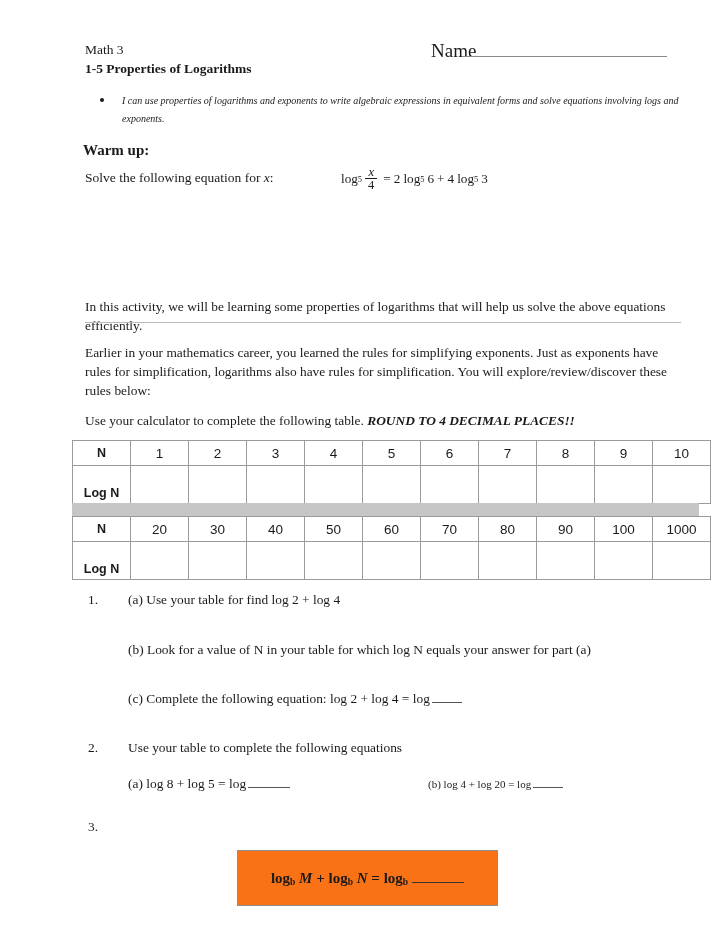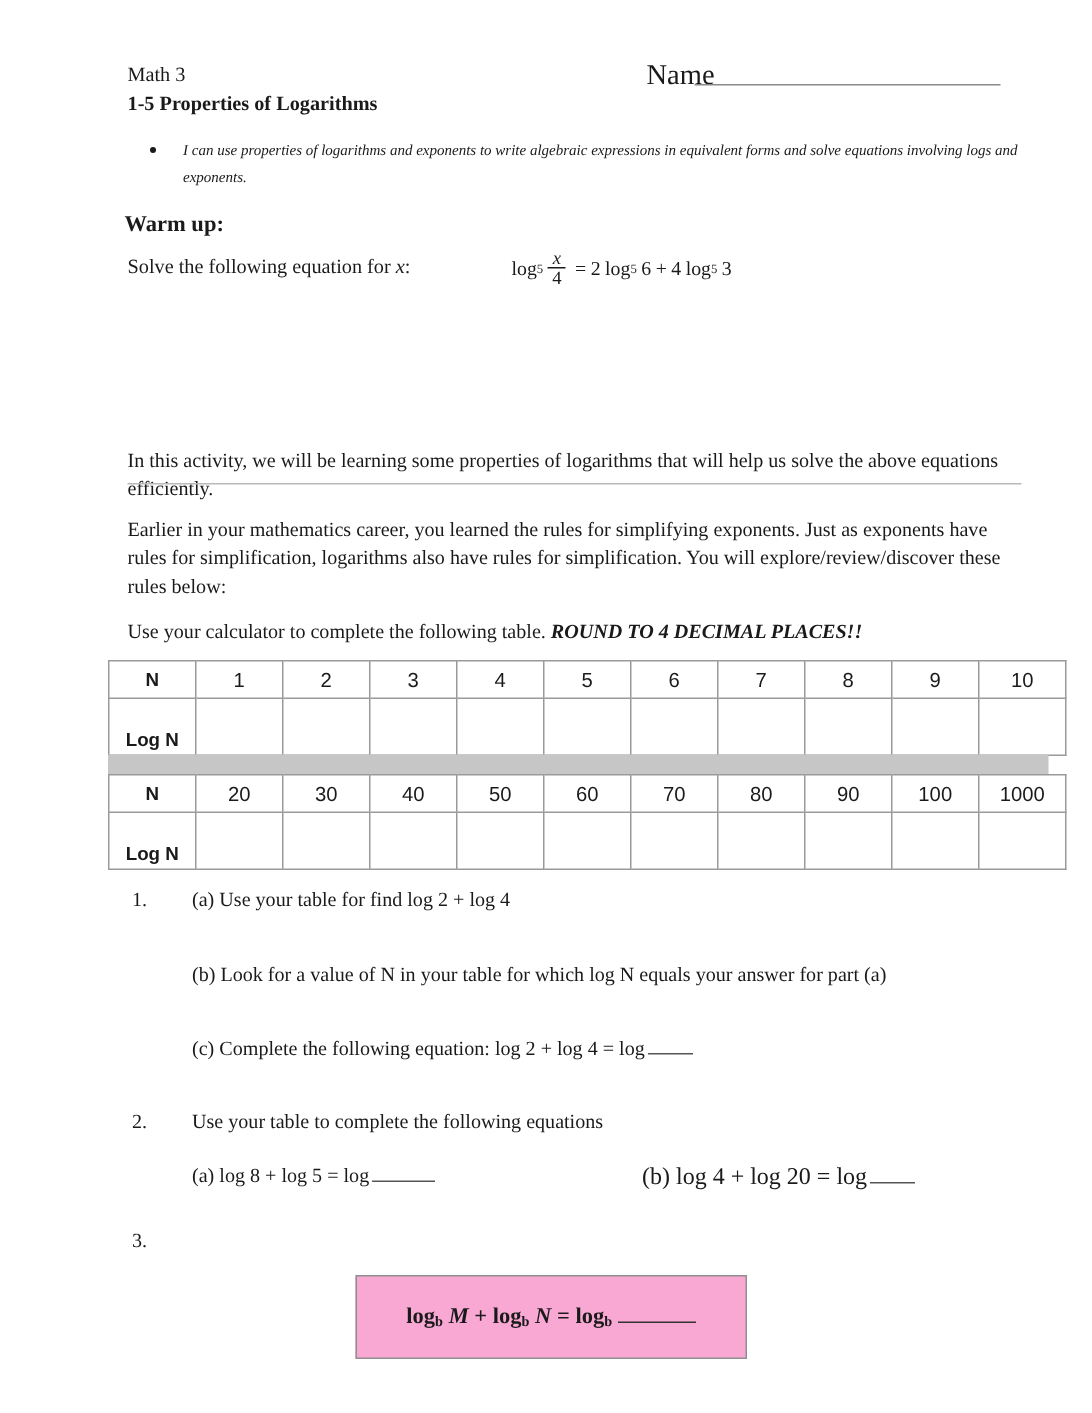--- a/index.html
+++ b/index.html
@@ -180,21 +180,21 @@
   .qnum {
     left: 88px;
     font-size: 13.4px;
   }
   .qtext {
     left: 128px;
     font-size: 13.4px;
   }
   .qtext-right {
     left: 428px;
-    font-size: 16px;
+    font-size: 11px;
   }
   .q1-num { top: 592px; }
   .q1a { top: 592px; }
   .q1b { top: 642px; }
   .q1c { top: 691px; }
   .q2-num { top: 740px; }
   .q2-stem { top: 740px; }
   .q2a { top: 776px; }
   .q2b { top: 776px; }
   .q3-num { top: 819px; }
@@ -203,21 +203,21 @@
   .blank-s { display: inline-block; border-bottom: 1.1px solid #555; width: 30px; height: 11px; margin-left: 2px; }
   .blank-m { display: inline-block; border-bottom: 1.1px solid #555; width: 42px; height: 11px; margin-left: 2px; }
 
   
   .ansbox {
     left: 237px;
     top: 850px;
     width: 259px;
     height: 54px;
     border: 1.6px solid #8f8f8f;
-    background: #f9a8d4;
+    background: #f97316;
     display: flex;
     align-items: center;
     justify-content: center;
   }
   .ansbox-eq {
     font-weight: bold;
     font-size: 15px;
     white-space: nowrap;
   }
   .ansbox-eq .var { font-style: italic; }

